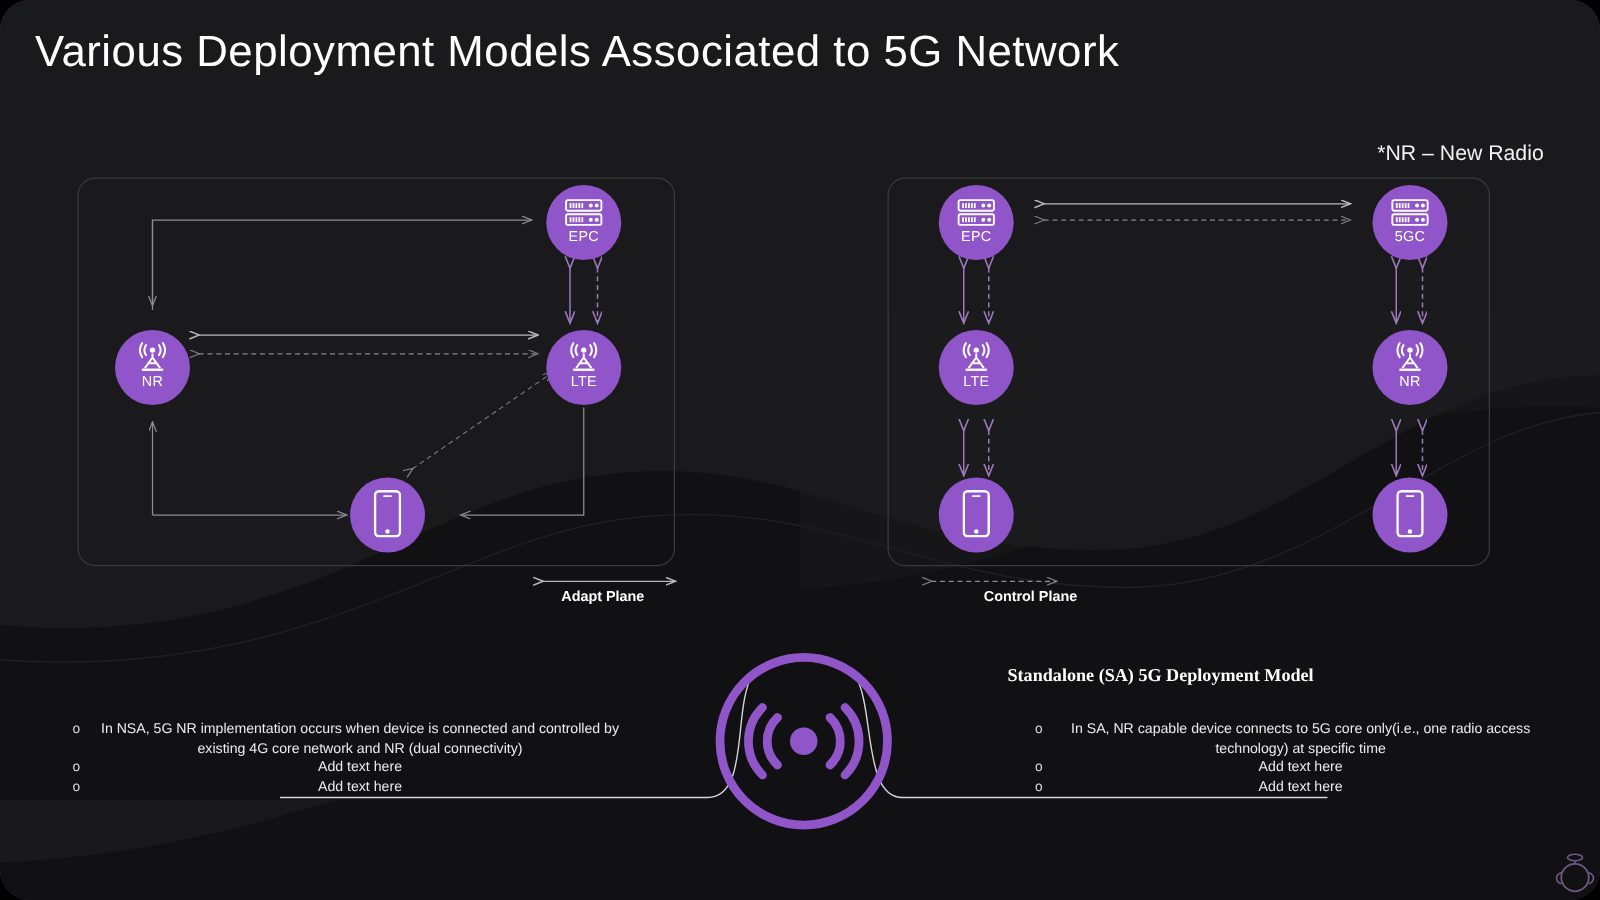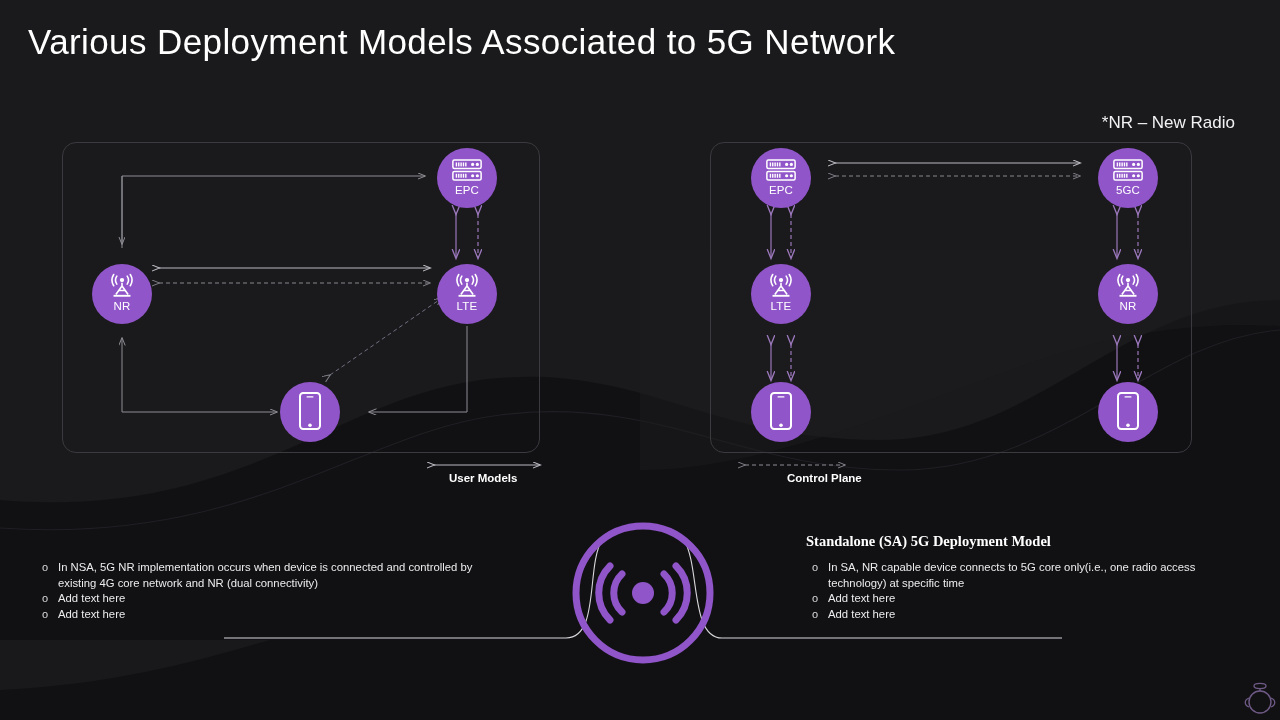--- a/index.html
+++ b/index.html
@@ -9,20 +9,21 @@
   }
   body {
     font-family: "Liberation Sans", sans-serif;
   }
   #slide {
     position: relative;
     width: 1280px;
     height: 720px;
     background: #701a75;
     overflow: hidden;
+    border-radius: 24px;
   }
   .bg-svg { position:absolute; left:0; top:0; width:1280px; height:720px; }
 
   
   .title {
     position: absolute;
     left: 28px;
     top: 22px;
     font-size: 35px;
     font-weight: 400;
@@ -97,23 +98,24 @@
   
   .sec-heading {
     position: absolute;
     font-size: 14.5px;
     font-weight: bold;
     color: #ffffff;
     white-space: nowrap;
   }
   .bullets {
     position: absolute;
-    margin: 0;
+    margin: 16px;
     padding: 0;
     list-style: none;
+    text-align: center;
   }
   .bullets li {
     position: relative;
     padding-left: 22px;
     font-size: 11.3px;
     line-height: 15.5px;
     color: #ececed;
   }
   .bullets li::before {
     content: "o";
@@ -291,21 +293,21 @@
 
   <div class="node phone" style="left:280px; top:382px;">
     <svg class="glyph" viewBox="0 0 22 38">
       <rect x="1" y="1" width="20" height="36" rx="3.2" fill="none" stroke="#fff" stroke-width="2"></rect>
       <rect x="7.5" y="4.2" width="7" height="1.3" rx="0.6" fill="#fff"></rect>
       <circle cx="11" cy="33.2" r="1.8" fill="#fff"></circle>
     </svg>
     <span class="node-label"></span>
   </div>
 
-  <div class="plane-label" style="left:449px; top:472px;">User Models</div>
+  <div class="plane-label" style="left:449px; top:472px;">Adapt Plane</div>
 
   <div class="panel" id="panel-right"></div>
 
   <div class="node" style="left:751px; top:148px;">
     <svg class="glyph" viewBox="0 0 34 24">
       <rect x="2" y="1.5" width="30" height="9" rx="1.6" fill="none" stroke="#fff" stroke-width="1.6"></rect>
       <rect x="2" y="13.5" width="30" height="9" rx="1.6" fill="none" stroke="#fff" stroke-width="1.6"></rect>
       <g fill="#fff">
         <rect x="5" y="4" width="1.5" height="4.2"></rect>
           <rect x="7.5" y="4" width="1.5" height="4.2"></rect>

